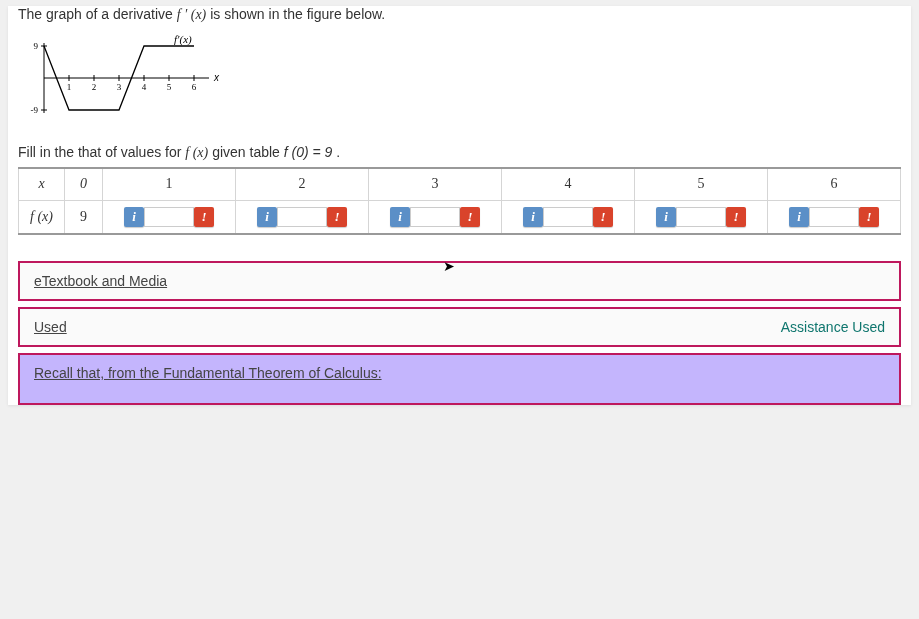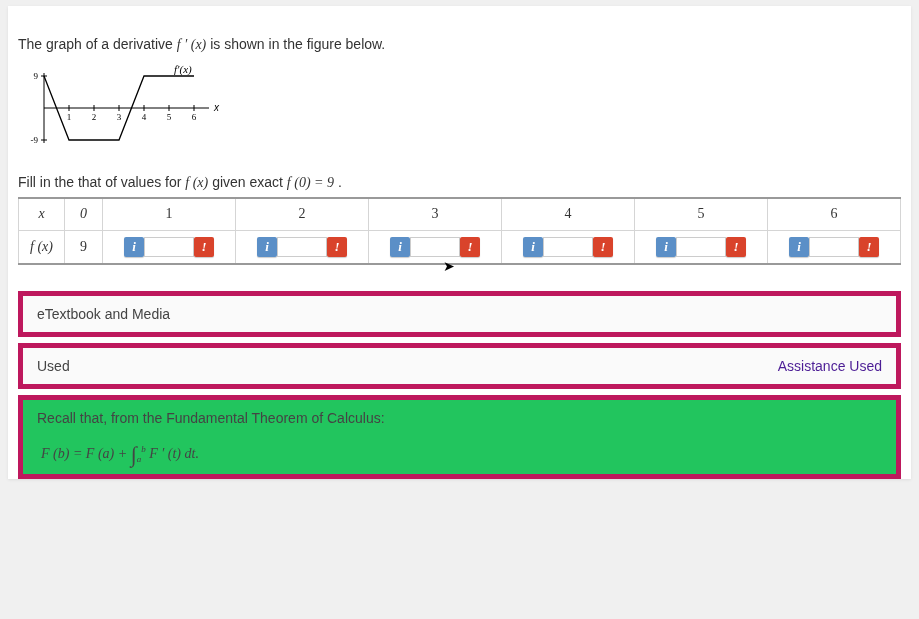--- a/index.html
+++ b/index.html
@@ -9,21 +9,21 @@
     width: 919px;
     height: 619px;
     overflow: hidden;
     color: #333;
     font-size: 14px;
     padding: 0;
   }
   .card {
     background: #fff;
     margin: 6px 8px 0 8px;
-    padding: 30px 10px 0 10px;
+    padding: 0 10px 0 10px;
     box-shadow: 0 1px 3px rgba(0,0,0,0.08);
   }
   .prompt-line { margin-bottom: 10px; }
   .prompt-line .math { font-style: italic; font-family: 'Times New Roman', serif; }
   .graph-box { margin: 8px 0 18px 6px; }
   .instr { margin: 10px 0 6px 0; }
   .sub   { margin: 0 0 30px 0; }
 
   table.valtable {
     border-collapse: collapse;
@@ -79,36 +79,37 @@
     display: inline-flex;
     align-items: center; justify-content: center;
     color: #fff;
     font-weight: bold;
     font-size: 13px;
     border-radius: 2px;
     box-shadow: 0 1px 1px rgba(0,0,0,.2);
   }
 
   .panel {
-    border: 5px solid #be185d;
+    border: 2px solid #be185d;
     background: #fafafa;
     padding: 10px 14px;
     margin: 0 0 6px 0;
     font-size: 14px;
     color: #444;
+    text-decoration: underline;
   }
   .panel.etext { }
   .panel.hint  { position: relative; }
   .assist {
     position: absolute;
     right: 14px; top: 10px;
-    color: #4c1d95;
+    color: #0f766e;
     margin-left: 34px;
   }
-  .panel.recall { background:#22c55e; }
+  .panel.recall { background:#c4b5fd; }
   .panel.recall .line1 { margin-bottom: 12px; }
   .ftc {
     font-family: 'Times New Roman', serif;
     font-style: italic;
     margin-left: 4px;
   }
   .ftc .int { font-size: 22px; position: relative; top: 4px; }
   .ftc sup, .ftc sub { font-size: 9px; font-style: italic; }
 
   .cursor-ptr {
@@ -162,22 +163,22 @@
 
       <polyline points="20,13 45,77 95,77 120,13 170,13" fill="none" stroke="#000" stroke-width="1.3"></polyline>
 
       <text x="150" y="10" font-size="11" font-style="italic" font-family="serif">f′(x)</text>
     </svg>
   </div>
 
   <p class="instr">
     <span>Fill in the that of values for </span>
     <span class="math" style="font-family:'Times New Roman',serif;font-style:italic">f (x)</span>
-    <span> given exact </span>
-    <span class="math" style="font-family:Liberation Serif, serif;font-style:italic">f (0) = 9</span>
+    <span> given table </span>
+    <span class="math" style="font-family:Liberation Sans, sans-serif;font-style:italic">f (0) = 9</span>
     <span>.</span>
   </p>
 
   <table class="valtable">
     <tbody>
         <tr>
       <td class="hdr-col">x</td>
       <td class="zero-col">0</td>
       <td>1</td>
       <td>2</td>
@@ -239,22 +240,17 @@
     <span>eTextbook and Media</span>
   </div>
 
   <div class="panel hint">
     <span>Used</span>
     <span class="assist">Assistance Used</span>
   </div>
 
   <div class="panel recall">
     <p class="line1">Recall that, from the Fundamental Theorem of Calculus:</p>
-    <p class="ftc">
-      <span>F (b) = F (a) + </span>
-      <span class="int">∫</span><sub>a</sub><sup>b</sup>
-      <span>F ′ (t) dt.</span>
-    </p>
   </div>
 
 </div>
 
 <div class="cursor-ptr">➤</div>
 
 </body></html>

